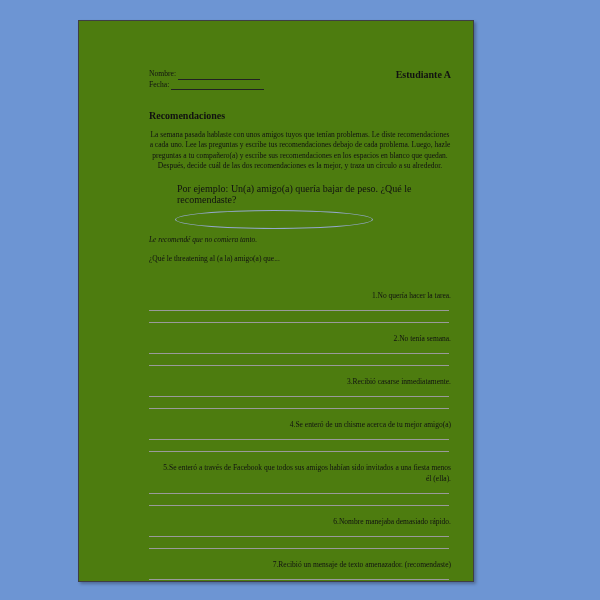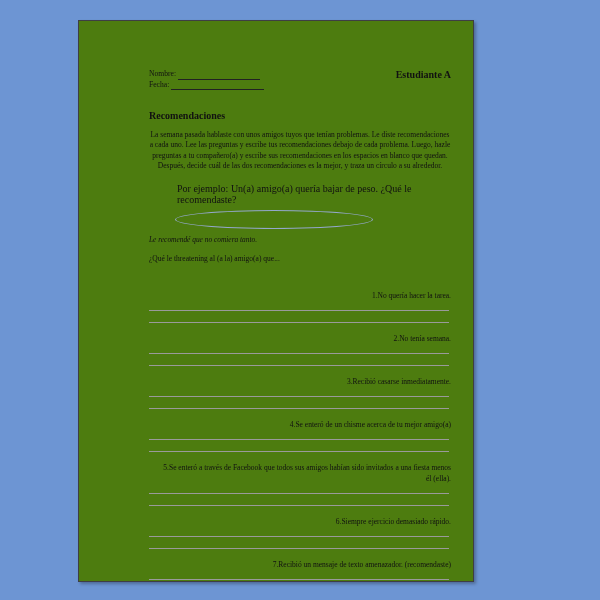--- a/index.html
+++ b/index.html
@@ -241,21 +241,21 @@
         <div class="item">
           <div class="item-text">
             <span class="item-num">5.</span><span>Se enteró a través de Facebook que todos sus amigos habían sido invitados a una fiesta menos él (ella).</span>
           </div>
           <div class="answer-rule first"></div>
           <div class="answer-rule"></div>
         </div>
 
         <div class="item">
           <div class="item-text">
-            <span class="item-num">6.</span><span>Siempre ejercicio demasiado rápido.</span>
+            <span class="item-num">6.</span><span>Nombre manejaba demasiado rápido.</span>
           </div>
           <div class="answer-rule first"></div>
           <div class="answer-rule"></div>
         </div>
 
         <div class="item">
           <div class="item-text">
             <span class="item-num">7.</span><span>Recibió un mensaje de texto amenazador. (recomendaste)</span>
           </div>
           <div class="answer-rule first"></div>

